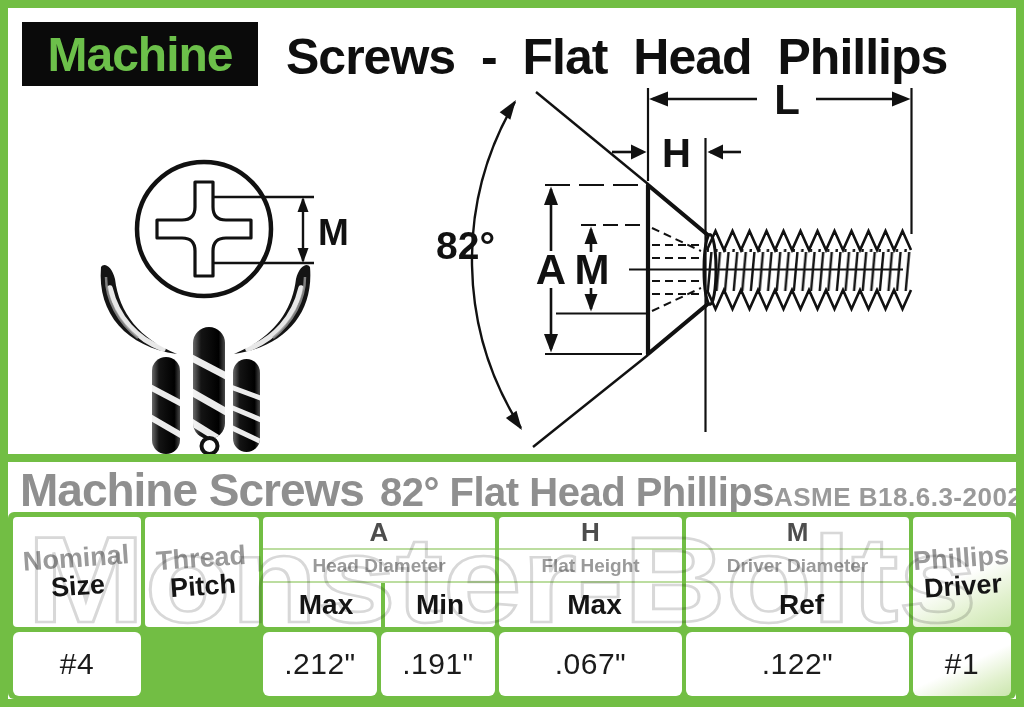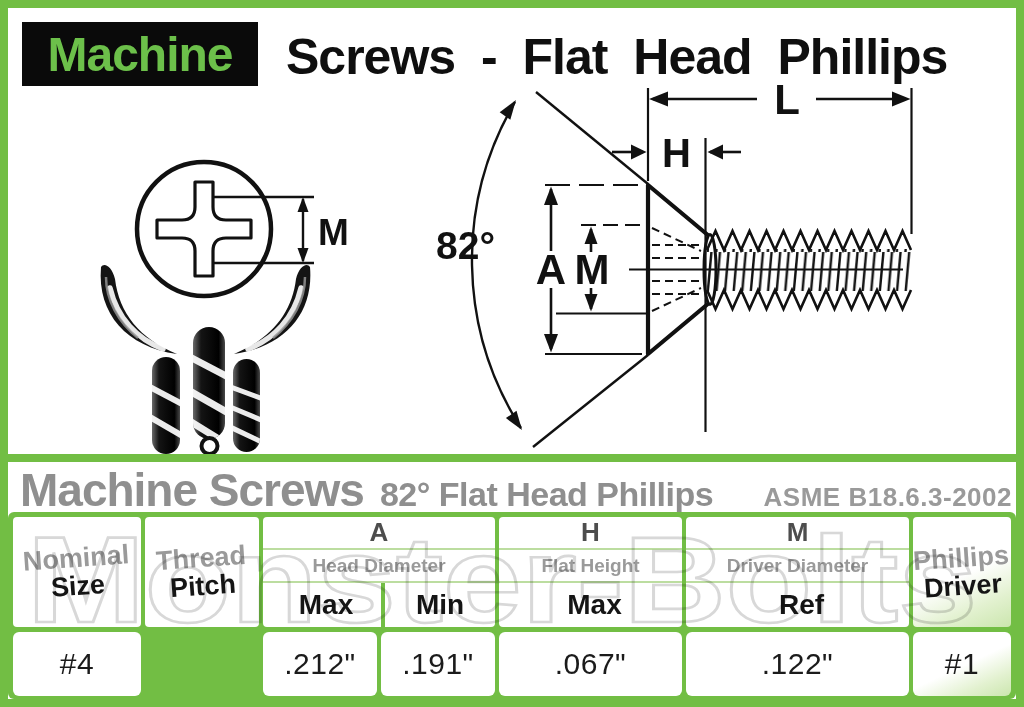--- a/index.html
+++ b/index.html
@@ -19,21 +19,21 @@
   
   .svg-topview{position:absolute;left:80px;top:115px;width:270px;height:345px;z-index:4;}
   .svg-sideview{position:absolute;left:400px;top:85px;width:620px;height:370px;z-index:4;}
   .dim-label{font-family:"Liberation Sans",sans-serif;font-weight:bold;fill:#111;}
 
   
   .divider{position:absolute;left:0;top:454px;width:1024px;height:8px;background:#72BE44;z-index:8;}
   .section-bar{position:absolute;left:0;top:462px;width:1024px;height:50px;background:#fff;
                display:flex;align-items:baseline;padding:1px 12px 0 20px;box-sizing:border-box;z-index:8;}
   .sb-title{font-size:46px;font-weight:bold;color:#8f8f8f;letter-spacing:-1px;white-space:nowrap;}
-  .sb-sub{font-size:34px;font-weight:bold;color:#8f8f8f;margin-left:16px;letter-spacing:-0.5px;white-space:nowrap;}
+  .sb-sub{font-size:40px;font-weight:bold;color:#8f8f8f;margin-left:16px;letter-spacing:-0.5px;white-space:nowrap;}
   .sb-std{font-size:26px;font-weight:bold;color:#9a9a9a;margin-left:auto;letter-spacing:0.5px;white-space:nowrap;}
 
   
   .spec-table{position:absolute;left:8px;top:512px;width:1008px;height:187px;
               background:#72BE44;border-radius:6px;z-index:10;}
   .cell{position:absolute;background:#fff;box-sizing:border-box;}
   .hcell{top:5px;height:110px;border-radius:4px;}
   .dcell{top:120px;height:64px;border-radius:6px;display:flex;align-items:center;justify-content:center;
          font-size:30px;color:#1b1b1b;letter-spacing:0.5px;}
   .c1{left:5px;width:128px;} .c2{left:137px;width:114px;}

